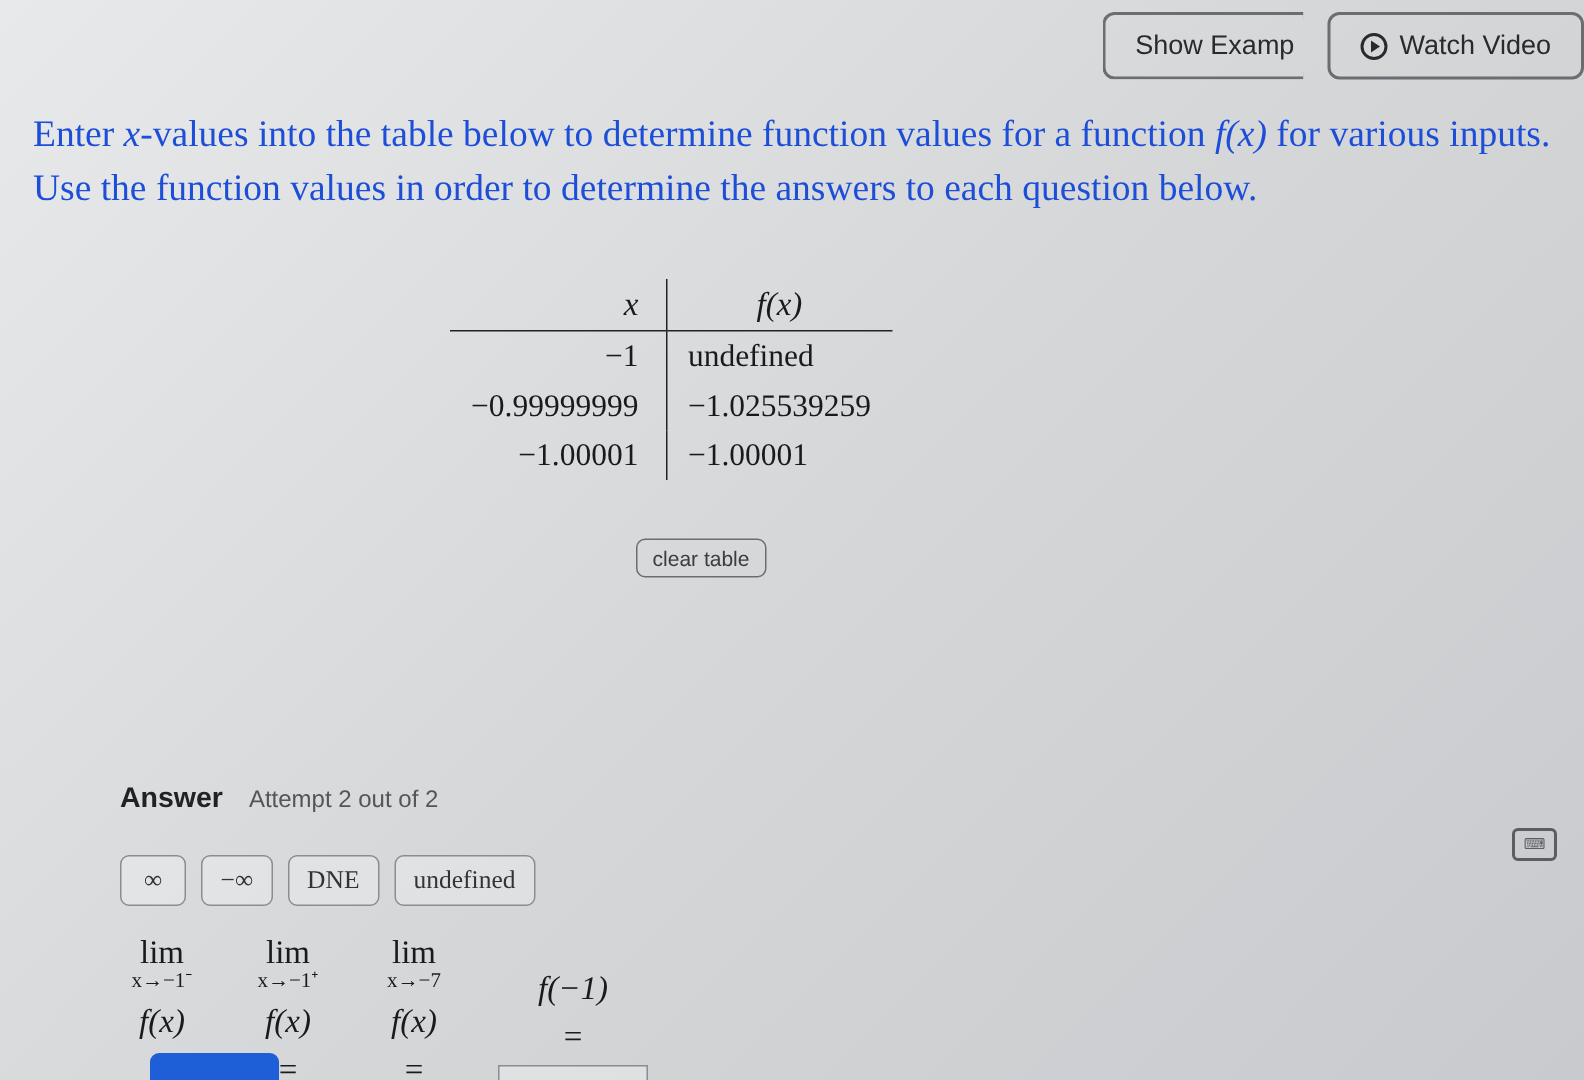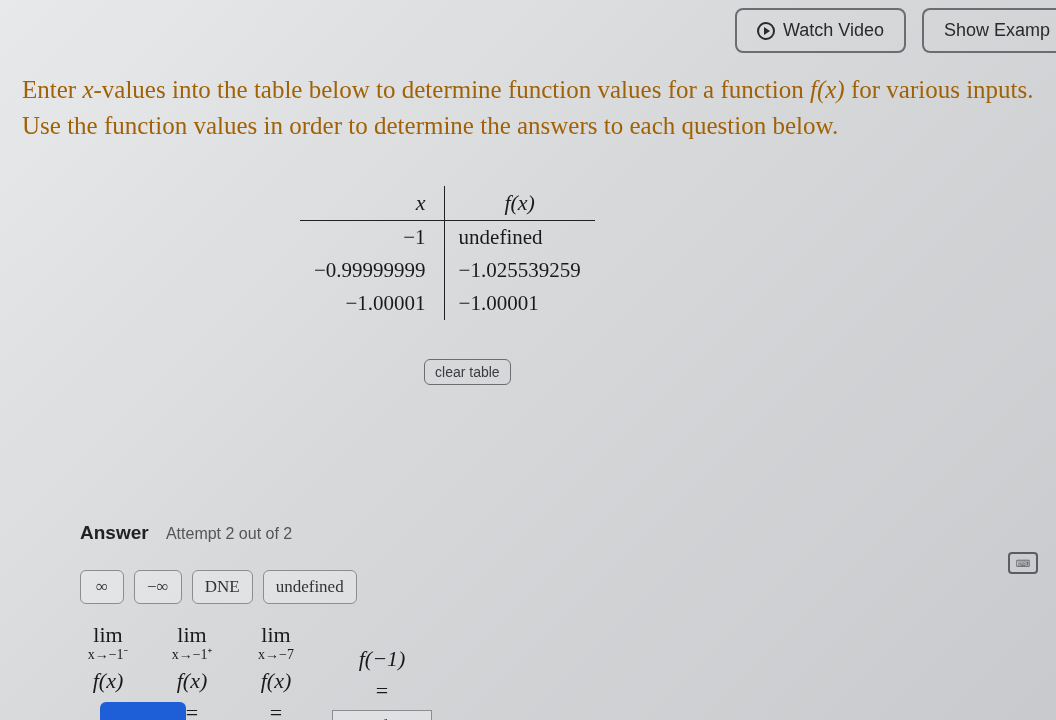--- a/index.html
+++ b/index.html
@@ -57,21 +57,21 @@
     border-bottom: 4px solid transparent;
     margin-left: 2px;
   }
   .instructions {
     position: absolute;
     top: 72px;
     left: 22px;
     right: 8px;
     font-size: 25px;
     line-height: 1.45;
-    color: #a16207;
+    color: #1d4ed8;
   }
   .mathvar { font-style: italic; font-family: 'Times New Roman', serif; }
   .table-wrap {
     position: absolute;
     top: 186px;
     left: 300px;
   }
   table.val {
     border-collapse: collapse;
     font-size: 21px;
@@ -201,26 +201,26 @@
     width: 86px;
     height: 18px;
     background: #1e5fd8;
     border-radius: 6px 6px 0 0;
   }
 </style>
 </head>
 <body>
 
 <div class="topbar">
+  <button class="btn show-examp">
+    <span>Show Examp</span>
+  </button>
   <button class="btn">
     <span class="play-icon"></span>
     <span>Watch Video</span>
-  </button>
-  <button class="btn show-examp">
-    <span>Show Examp</span>
   </button>
 </div>
 
 <div class="instructions">
   <span>Enter </span><span class="mathvar">x</span><span>-values into the table below to determine function values for a function </span><span class="mathvar">f(x)</span><span> for various inputs. Use the function values in order to determine the answers to each question below.</span>
 </div>
 
 <div class="table-wrap">
   <table class="val">
     <thead>

